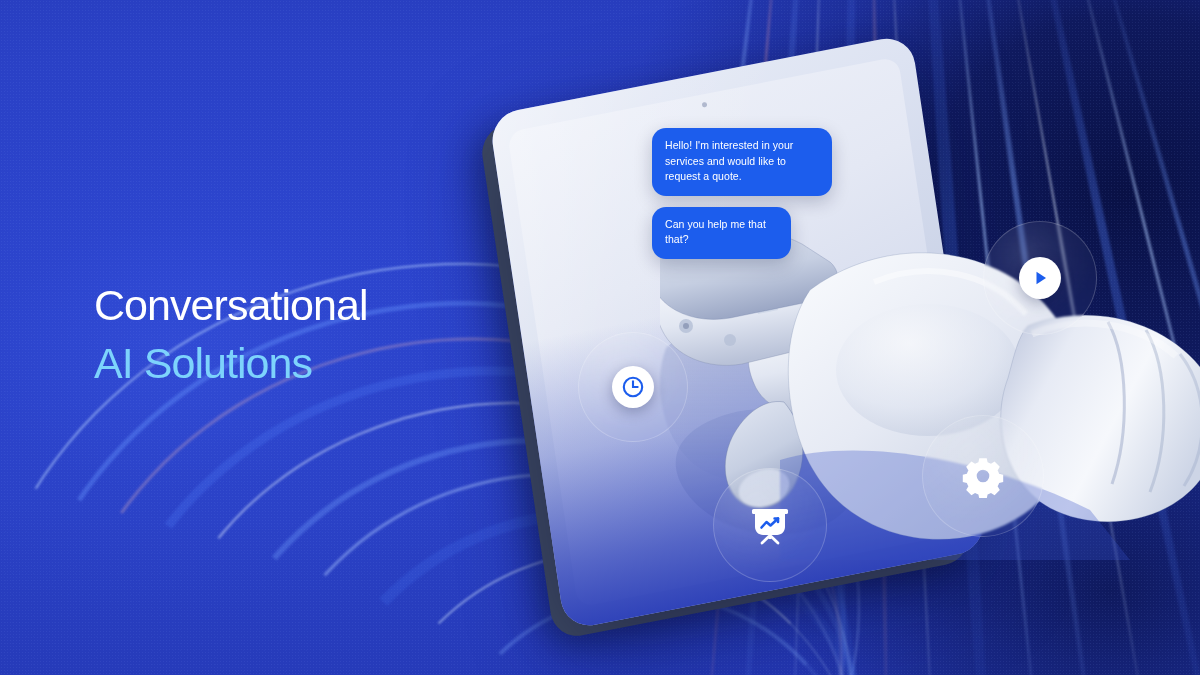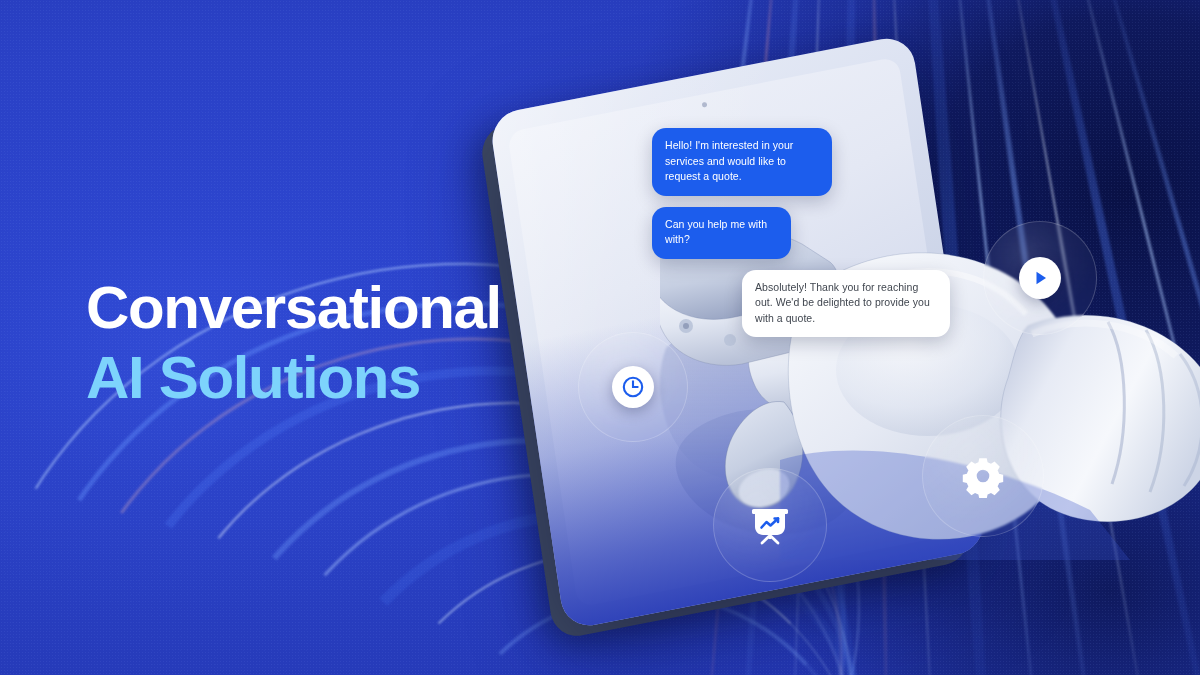--- a/index.html
+++ b/index.html
@@ -235,23 +235,23 @@
 
   
   .headline {
     position: absolute;
     left: 86px;
     top: 273px;
     width: 460px;
   }
   .headline .l1,
   .headline .l2 {
-    margin: 0;
-    font-size: 60px;
-    font-weight: 700;
+    margin: 8px;
+    font-size: 43px;
+    font-weight: 400;
     letter-spacing: -0.022em;
     line-height: 1.16;
     white-space: nowrap;
   }
   .headline .l1 { color: #ffffff; }
   .headline .l2 { color: #7dd3fc; }
 </style>
 </head>
 <body>
 
@@ -390,22 +390,21 @@
         <path d="M520 124 C 548 160, 550 216, 524 256" fill="none" stroke="rgba(150,164,196,0.34)" stroke-width="3"></path>
         <path d="M372 104 C 418 84, 478 92, 516 126" fill="none" stroke="rgba(255,255,255,0.60)" stroke-width="7" opacity=".55"></path>
       </g>
 
       <path d="M120 230 C 200 206, 330 230, 430 280 L 470 330 L 120 330 Z" fill="rgba(52,78,200,0.30)"></path>
     </svg>
   </div>
 
   <div class="chat">
     <div class="bubble sent b1">Hello! I'm interested in your services and would like to request a quote.</div>
-    <div class="bubble sent b2">Can you help me with with?</div>
-    <div class="bubble received">Absolutely! Thank you for reaching out. We'd be delighted to provide you with a quote.</div>
+    <div class="bubble sent b2">Can you help me that that?</div>
   </div>
 
   <div class="feat feat-clock">
     <div class="badge">
       <svg width="24" height="24" viewBox="0 0 24 24" fill="none">
         <circle cx="12" cy="12" r="9.2" stroke="#1c5ded" stroke-width="2.1"></circle>
         <path d="M12 6.6 V 12 H 16.4" stroke="#1c5ded" stroke-width="2.1" stroke-linecap="square"></path>
       </svg>
     </div>
   </div>

